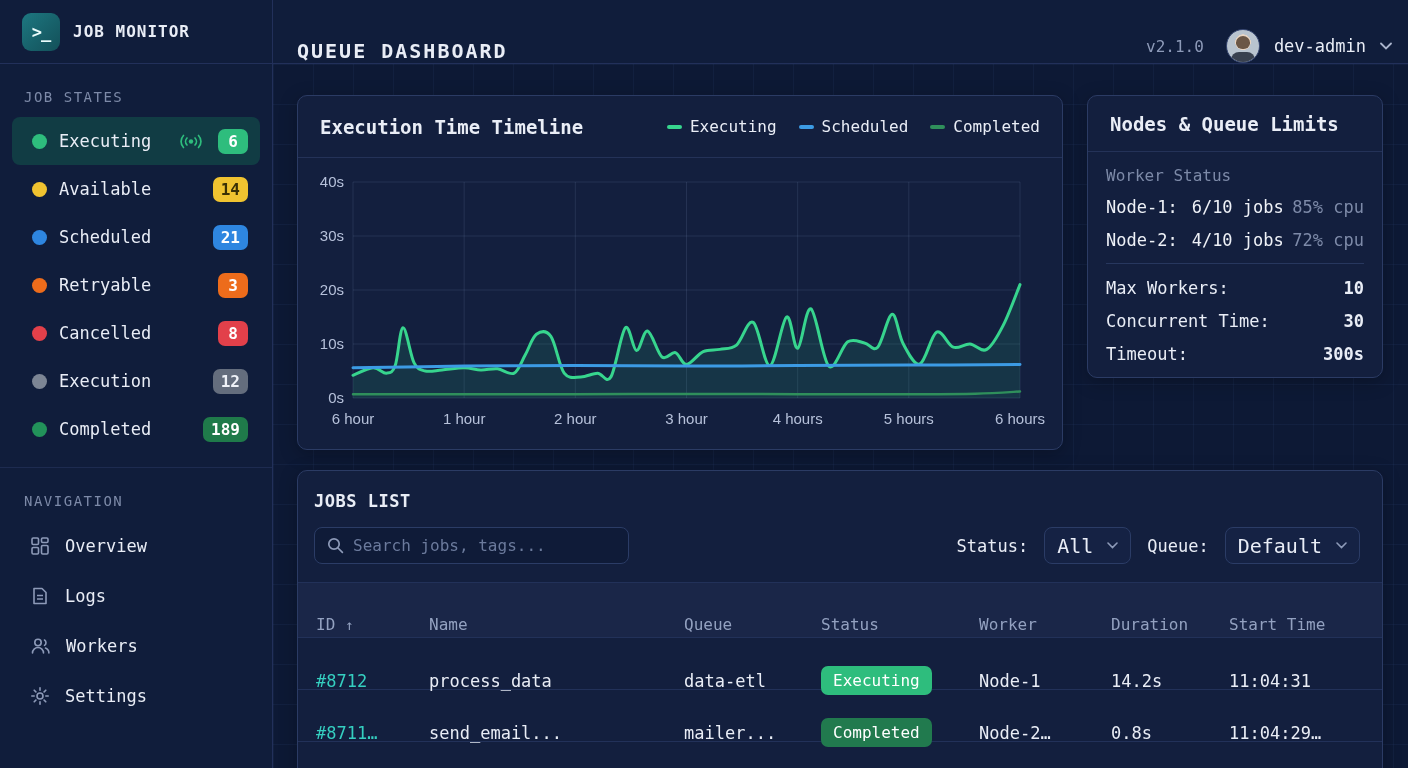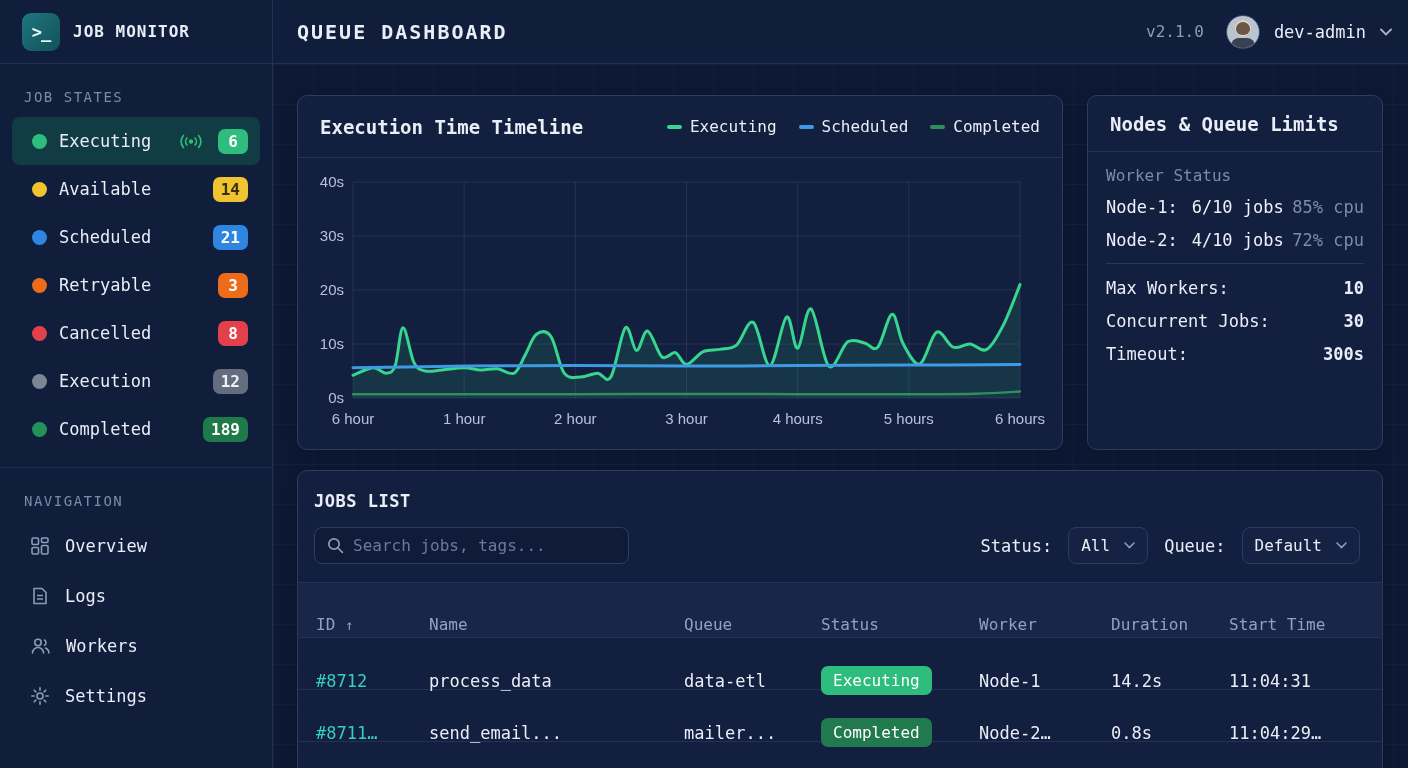--- a/index.html
+++ b/index.html
@@ -22,21 +22,21 @@
     padding-left:22px; gap:13px; border-right:1px solid #22305a; flex:0 0 auto;
   }
   .logo-icon {
     width:38px; height:38px; border-radius:9px;
     background:linear-gradient(135deg,#1d7780,#135059);
     color:#eafcfb; font-size:17px; font-weight:bold;
     display:flex; align-items:center; justify-content:center; letter-spacing:-1px;
   }
   .logo-title { font-size:16px; font-weight:bold; letter-spacing:1px; }
   .header-main {
-    flex:1; height:100%; display:flex; align-items:center;
+    flex:1; height:100%; display:flex; align-items:flex-end;
     padding:0 16px 0 24px;
   }
   .page-title { font-size:20px; font-weight:bold; letter-spacing:2px; }
   .header-right { margin-left:auto; display:flex; align-items:center; gap:14px; }
   .version { color:#8d9ab8; font-size:16px; margin-right:8px; }
   .avatar {
     width:34px; height:34px; border-radius:50%;
     background:radial-gradient(circle at 50% 38%, #e8d5c3 0 30%, #b9c4cf 31% 100%);
     position:relative; overflow:hidden; border:1px solid #3a4a74;
   }
@@ -97,21 +97,21 @@
 
   
   .chart-panel { left:24px; top:31px; width:766px; height:355px; }
   .legend { margin-left:auto; display:flex; align-items:center; gap:22px; }
   .legend-item { display:flex; align-items:center; gap:8px; font-size:16px; cursor:pointer; }
   .legend-dash { width:15px; height:4px; border-radius:2px; }
   .chart-body { position:relative; width:100%; height:292px; }
   .chart-body svg { position:absolute; inset:0; }
 
   
-  .nodes-panel { left:814px; top:31px; width:296px; height:355px; }
+  .nodes-panel { left:814px; top:31px; width:296px; height:283px; }
   .nodes-panel .panel-head { height:56px; }
   .nodes-body { padding:14px 18px 0 18px; }
   .sub-label { color:#7d8aa8; font-size:16px; margin-bottom:12px; }
   .node-row { display:flex; align-items:baseline; font-size:17px; margin-bottom:13px; }
   .node-name { color:#eef1f7; }
   .node-jobs { color:#eef1f7; margin-left:14px; }
   .node-cpu { color:#7d8aa8; margin-left:auto; }
   .mini-divider { border-top:1px solid #27375e; margin:4px 0 14px 0; }
   .limit-row { display:flex; font-size:17px; margin-bottom:13px; }
   .limit-value { margin-left:auto; font-weight:bold; }
@@ -128,21 +128,21 @@
   .search-box svg { flex:0 0 auto; }
   .search-box input {
     background:transparent; border:none; outline:none; color:#e9edf6;
     font-family:"DejaVu Sans Mono", monospace; font-size:16px; width:100%;
   }
   .search-box input::placeholder { color:#6b7a9c; }
   .filters { margin-left:auto; display:flex; align-items:center; gap:16px; }
   .filter-label { font-size:17px; }
   .dropdown {
     height:37px; background:#152244; border:1px solid #2b3c66; border-radius:8px;
-    display:flex; align-items:center; gap:14px; padding:0 12px; font-size:16px; cursor:pointer;
+    display:flex; align-items:center; gap:14px; padding:0 12px; font-size:20px; cursor:pointer;
   }
   .dropdown .chev { font-size:12px; }
 
   .table { margin-top:18px; }
   .t-row {
     display:grid; grid-template-columns:113px 255px 137px 158px 132px 118px 1fr;
     align-items:center; padding-left:18px;
   }
   .t-head { background:#1a2648; height:55px; border-top:1px solid #223159; }
   .t-head .t-cell { color:#93a1c0; font-size:16px; }
@@ -350,21 +350,21 @@
           <span class="node-name">Node-2:</span>
           <span class="node-jobs">4/10 jobs</span>
           <span class="node-cpu">72% cpu</span>
         </div>
         <div class="mini-divider"></div>
         <div class="limit-row">
           <span>Max Workers:</span>
           <span class="limit-value">10</span>
         </div>
         <div class="limit-row">
-          <span>Concurrent Jobs:</span>
+          <span>Concurrent Time:</span>
           <span class="limit-value">30</span>
         </div>
         <div class="limit-row">
           <span>Timeout:</span>
           <span class="limit-value">300s</span>
         </div>
       </div>
     </div>
 
     <div class="panel jobs-panel">

